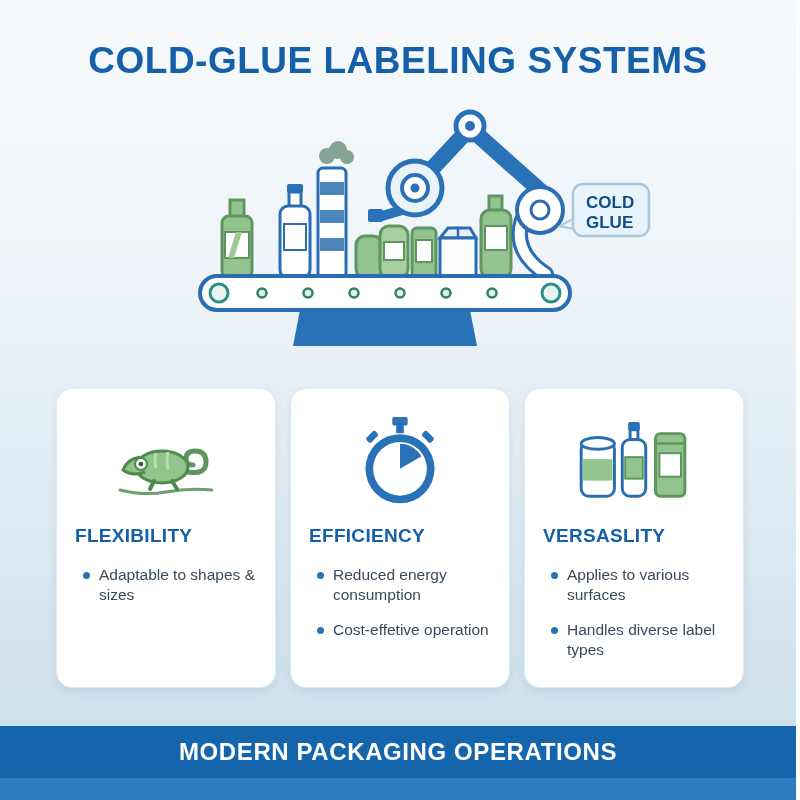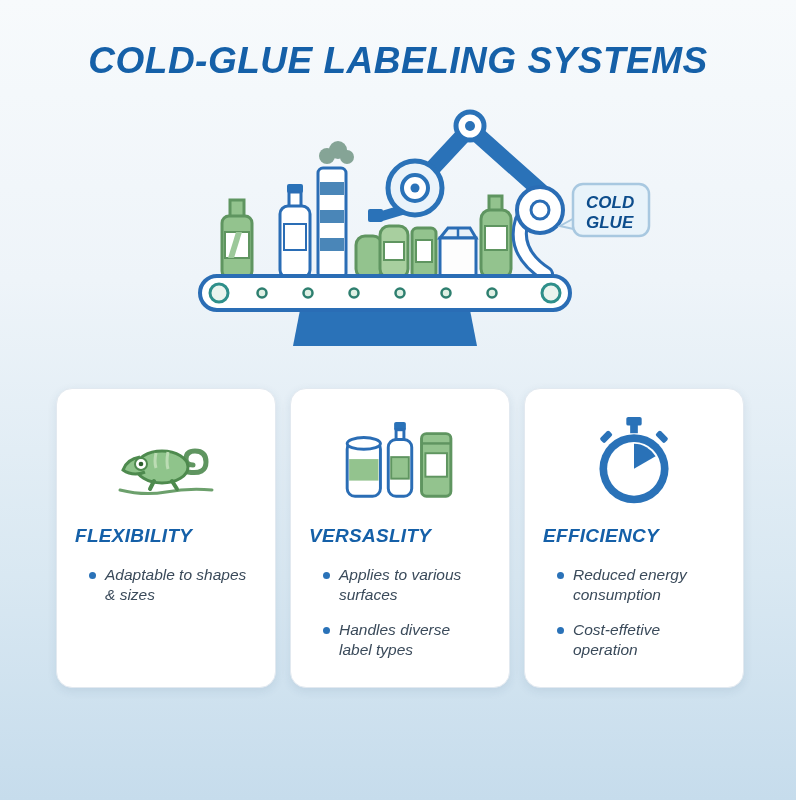--- a/index.html
+++ b/index.html
@@ -6,21 +6,20 @@
   body {
     width: 800px; height: 800px;
     font-family: "Liberation Sans", sans-serif;
     overflow: hidden;
   }
   .poster {
     position: relative;
     width: 796px; height: 800px;
     background: linear-gradient(180deg, #f7fafc 0%, #eef4f9 35%, #d9e8f2 72%, #c6dcec 100%);
     overflow: hidden;
-    font-style: italic;
   }
   .title {
     position: absolute; top: 40px; left: 0; width: 100%;
     text-align: center;
     font-size: 37px; font-weight: bold;
     color: #1560a8; letter-spacing: 0.5px;
   }
   .illustration { position: absolute; top: 98px; left: 0; }
 
   .cards {
@@ -36,21 +35,21 @@
   }
   .card-icon {
     height: 104px;
     display: flex; align-items: center; justify-content: center;
   }
   .card-heading {
     color: #1560a8; font-weight: bold; font-size: 19px;
     letter-spacing: 0.3px;
     margin: 10px 0 18px;
   }
-  .bullets { list-style: none; margin: 6px; padding: 0 0 0 8px; }
+  .bullets { list-style: none; margin: 0; padding: 0 0 0 8px; }
   .bullets li {
     position: relative; padding-left: 16px;
     font-size: 15.5px; line-height: 1.3;
     color: #3a4a5a; margin-bottom: 15px;
   }
   .bullets li::before {
     content: ""; position: absolute; left: 0; top: 7px;
     width: 7px; height: 7px; border-radius: 50%;
     background: #2a72b8;
   }
@@ -178,20 +177,39 @@
           <path d="M30 37 q-13 2 -17 13 q10 7 22 2" fill="#8fc48b" stroke="#4e8a4e" stroke-width="3"></path>
           <circle cx="31" cy="44" r="6" fill="#ffffff" stroke="#4e8a4e" stroke-width="2"></circle>
           <circle cx="31" cy="44" r="2.3" fill="#2b5e2b"></circle>
           <path d="M44 61 l-4 8 M62 61 l5 8" stroke="#4e8a4e" stroke-width="4" stroke-linecap="round"></path>
           <path d="M46 33 q-2 9 0 15 M58 32 q-2 10 0 17" stroke="#bcdcb4" stroke-width="3" fill="none"></path>
         </svg>
       </div>
       <div class="card-heading">FLEXIBILITY</div>
       <ul class="bullets">
         <li>Adaptable to shapes &amp; sizes</li>
+      </ul>
+    </div>
+
+    <div class="card">
+      <div class="card-icon">
+        <svg width="96" height="96" viewBox="0 0 100 100">
+          <rect x="42" y="2" width="16" height="9" rx="2" fill="#2a72b8"></rect>
+          <rect x="46" y="10" width="8" height="9" fill="#2a72b8"></rect>
+          <rect x="73" y="19" width="13" height="7" rx="2" fill="#2a72b8" transform="rotate(45 79 22)"></rect>
+          <rect x="14" y="19" width="13" height="7" rx="2" fill="#2a72b8" transform="rotate(-45 21 22)"></rect>
+          <circle cx="50" cy="56" r="36" fill="#2a72b8"></circle>
+          <circle cx="50" cy="56" r="28" fill="#ffffff"></circle>
+          <path d="M50 56 L50 30 A26 26 0 0 1 72.5 43 Z" fill="#2a72b8"></path>
+        </svg>
+      </div>
+      <div class="card-heading">EFFICIENCY</div>
+      <ul class="bullets">
+        <li>Reduced energy consumption</li>
+        <li>Cost-effetive operation</li>
       </ul>
     </div>
 
     <div class="card">
       <div class="card-icon">
         <svg width="118" height="90" viewBox="0 0 120 92">
           <rect x="6" y="24" width="34" height="56" rx="8" fill="#ffffff" stroke="#2a6db5" stroke-width="3"></rect>
           <ellipse cx="23" cy="26" rx="17" ry="6" fill="#ffffff" stroke="#2a6db5" stroke-width="3"></ellipse>
           <rect x="8" y="42" width="30" height="22" fill="#93c38e"></rect>
           <rect x="54" y="4" width="12" height="9" rx="2" fill="#2a72b8"></rect>
@@ -203,35 +221,22 @@
           <rect x="86" y="36" width="22" height="24" fill="#ffffff" stroke="#5f9560" stroke-width="2"></rect>
         </svg>
       </div>
       <div class="card-heading">VERSASLITY</div>
       <ul class="bullets">
         <li>Applies to various surfaces</li>
         <li>Handles diverse label types</li>
       </ul>
     </div>
 
-    <div class="card">
-      <div class="card-icon">
-        <svg width="96" height="96" viewBox="0 0 100 100">
-          <rect x="42" y="2" width="16" height="9" rx="2" fill="#2a72b8"></rect>
-          <rect x="46" y="10" width="8" height="9" fill="#2a72b8"></rect>
-          <rect x="73" y="19" width="13" height="7" rx="2" fill="#2a72b8" transform="rotate(45 79 22)"></rect>
-          <rect x="14" y="19" width="13" height="7" rx="2" fill="#2a72b8" transform="rotate(-45 21 22)"></rect>
-          <circle cx="50" cy="56" r="36" fill="#2a72b8"></circle>
-          <circle cx="50" cy="56" r="28" fill="#ffffff"></circle>
-          <path d="M50 56 L50 30 A26 26 0 0 1 72.5 43 Z" fill="#2a72b8"></path>
-        </svg>
-      </div>
-      <div class="card-heading">EFFICIENCY</div>
-      <ul class="bullets">
-        <li>Reduced energy consumption</li>
-        <li>Cost-effetive operation</li>
-      </ul>
-    </div>
-
   </div>
 
+  <div class="footer">
+    <div class="footer-main">
+      <span>MODERN PACKAGING OPERATIONS</span>
+    </div>
+    <div class="footer-strip"></div>
+  </div>
 
 </div>
 
 </body></html>

